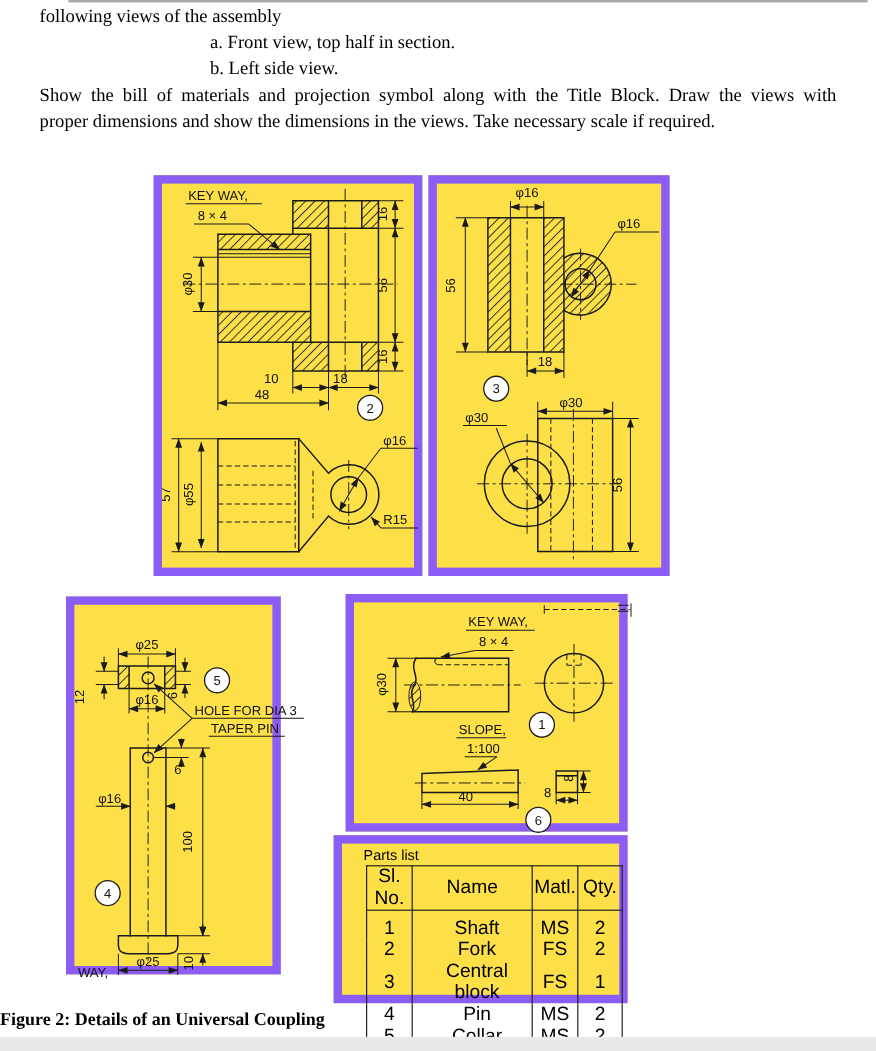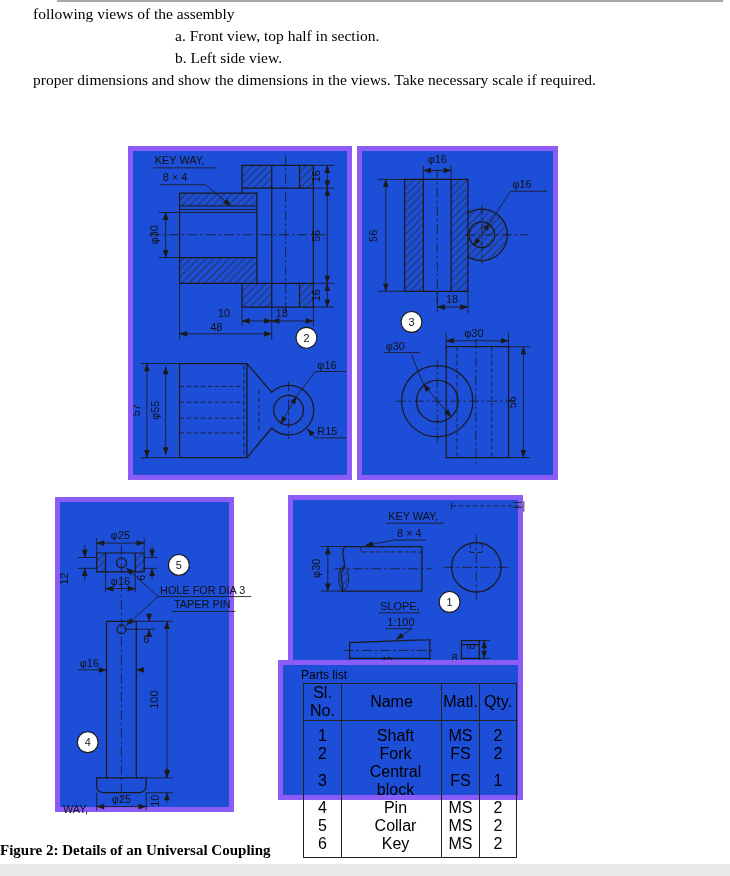--- a/index.html
+++ b/index.html
@@ -7,26 +7,26 @@
         font-family:"Liberation Sans",sans-serif;color:#000;}
   .top-strip{position:absolute;left:57px;top:0;width:666px;height:2px;background:#a8a8a8;}
   .bottom-strip{position:absolute;left:0;top:864px;width:730px;height:12px;background:#e9e9e9;}
   .question{position:absolute;left:33px;top:3px;width:664px;
             font-family:"Liberation Serif",serif;font-size:15.5px;line-height:22px;color:#000;}
   .qline{white-space:normal;}
   .just{text-align:justify;text-align-last:justify;}
   .ind{padding-left:142px;}
   .caption{position:absolute;left:0;top:842px;width:692px;
            font-family:"Liberation Serif",serif;font-weight:bold;font-size:15px;}
-  .box{position:absolute;background:#1d4ed8;border:5px solid #8b5cf6;box-sizing:border-box;}
+  .box{position:absolute;background:#fde047;border:7px solid #8b5cf6;box-sizing:border-box;}
   #box-fork{left:128px;top:146px;width:224px;height:334px;}
   #box-central{left:357px;top:146px;width:201px;height:334px;}
   #box-collarpin{left:55px;top:497px;width:179px;height:315px;}
   #box-shaftkey{left:288px;top:495px;width:235px;height:198px;}
-  #box-parts{left:278px;top:660px;width:245px;height:140px;}
+  #box-parts{left:278px;top:696px;width:245px;height:140px;}
   svg text{font-family:"Liberation Sans",sans-serif;font-size:11px;fill:#111;}
   .ol{fill:none;stroke:#1a1a1a;stroke-width:1.25;stroke-linecap:square;}
   .thinl{fill:none;stroke:#1a1a1a;stroke-width:0.85;}
   .cl{fill:none;stroke:#1a1a1a;stroke-width:0.8;stroke-dasharray:10 3 2.5 3;}
   .hid{fill:none;stroke:#1a1a1a;stroke-width:0.85;stroke-dasharray:4.5 2.6;}
   .hat{fill:url(#hatch);stroke:none;}
   .dim{stroke:#1a1a1a;stroke-width:0.85;fill:none;}
   .bal{fill:#fff;stroke:#1a1a1a;stroke-width:1.1;}
   .parts-title{margin:3px 0 1px 18px;font-size:12px;}
   table.parts-table{border-collapse:collapse;margin-left:20px;width:213px;table-layout:fixed;
@@ -53,20 +53,21 @@
   </defs>
 </svg>
 
 <div id="page">
   <div class="top-strip"></div>
 
   <div class="question">
     <div class="qline">following views of the assembly</div>
     <div class="qline ind">a. Front view, top half in section.</div>
     <div class="qline ind">b. Left side view.</div>
+    <div class="qline just">Show the bill of materials and projection symbol along with the Title Block. Draw the views with</div>
     <div class="qline">proper dimensions and show the dimensions in the views. Take necessary scale if required.</div>
   </div>
 
   <div class="box" id="box-fork">
     <svg width="222" height="332" viewBox="0 0 224 334">
       <g>
         <rect class="hat" x="110" y="14" width="30" height="23"></rect>
         <rect class="hat" x="168" y="14" width="14" height="23"></rect>
         <rect class="hat" x="110" y="133" width="30" height="24"></rect>
         <rect class="hat" x="168" y="133" width="14" height="24"></rect>

